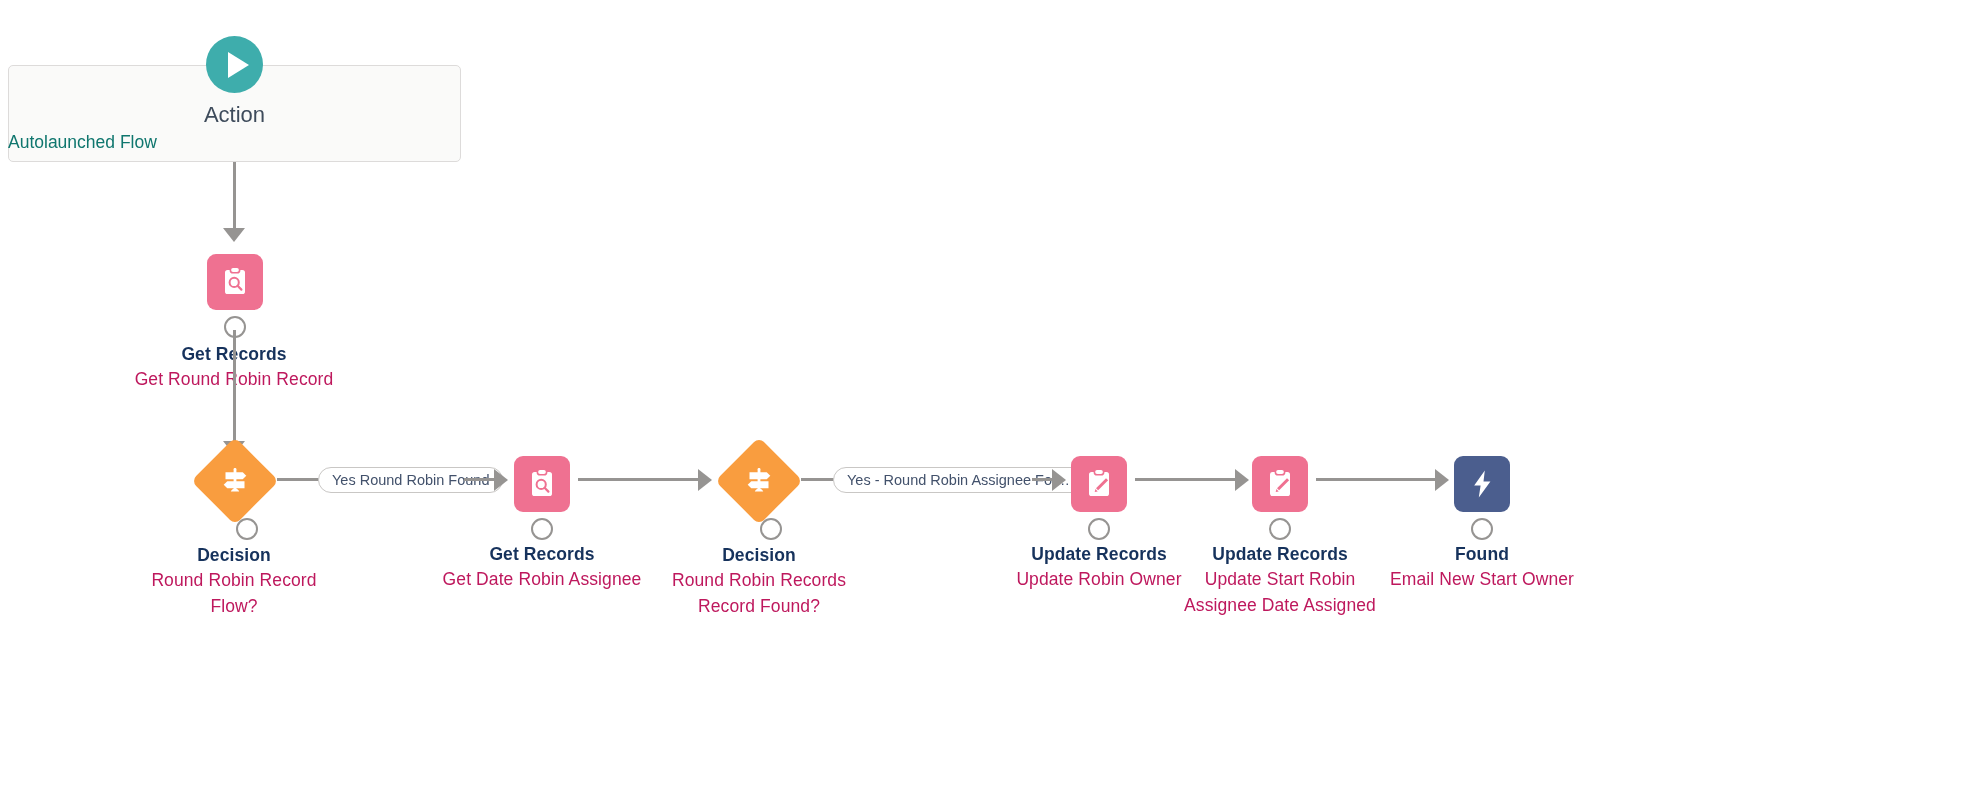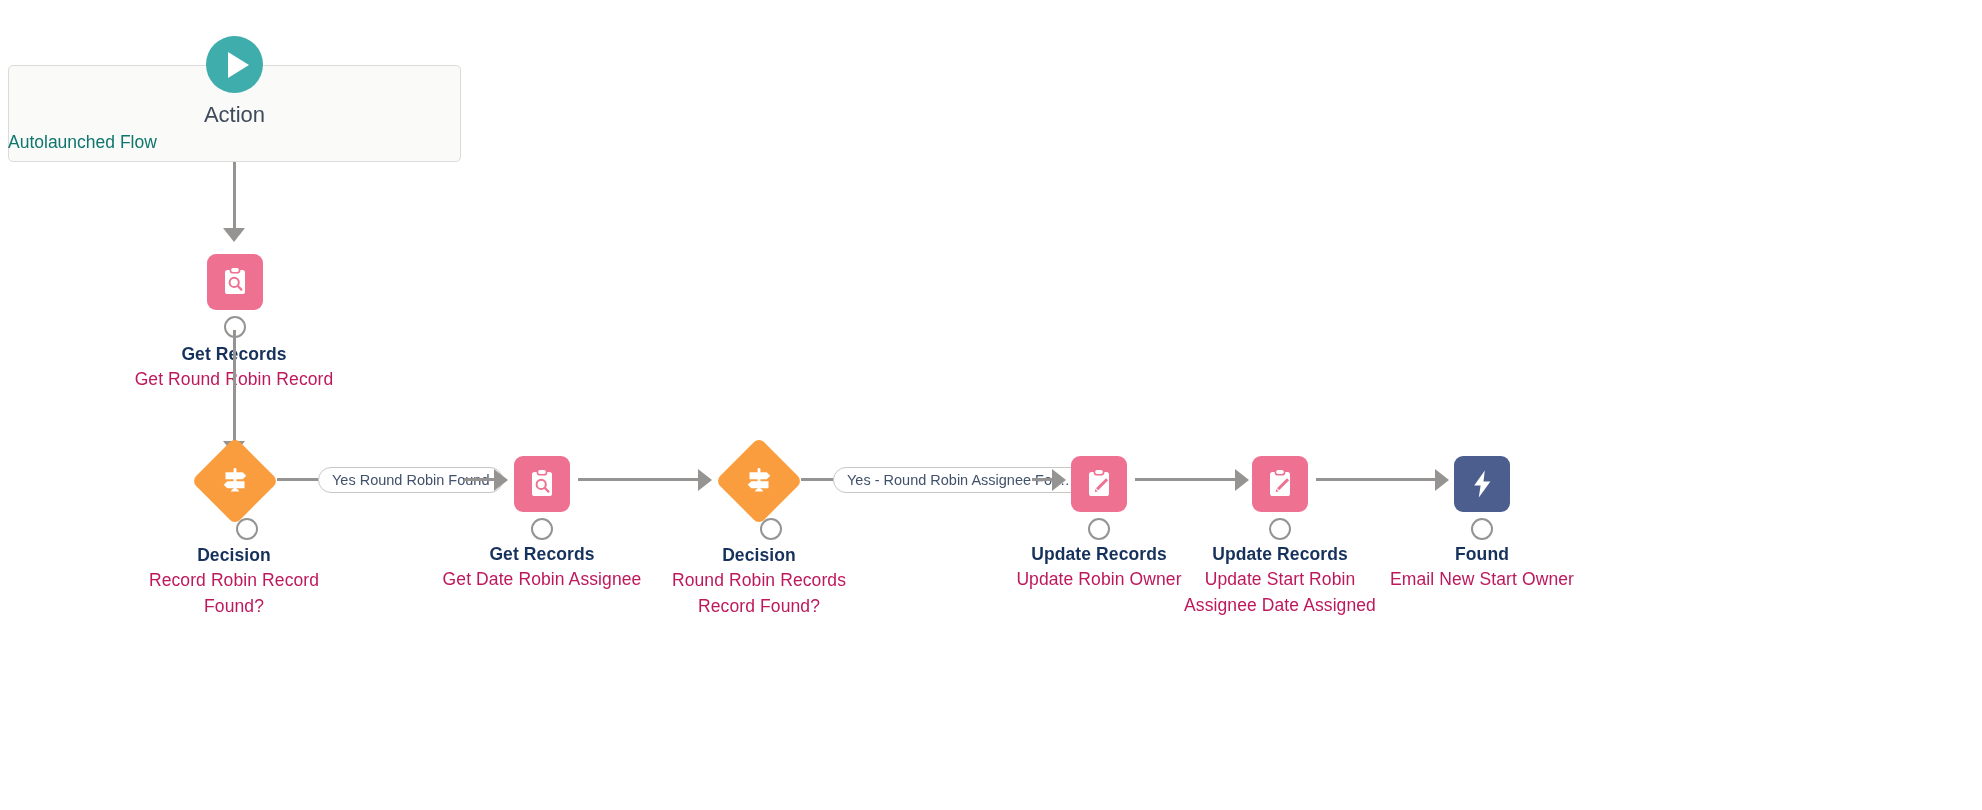--- a/index.html
+++ b/index.html
@@ -147,21 +147,21 @@
     <svg class="diamond-ico" width="36" height="36" viewBox="0 0 36 36">
       <rect x="16.6" y="5" width="2.8" height="22" rx="1.2" fill="#ffffff"></rect>
       <path d="M8.5 9.2h17.2l3.6 3.5-3.6 3.5H8.5z" fill="#ffffff"></path>
       <path d="M27.5 18.2H10.3l-3.6 3.5 3.6 3.5h17.2z" fill="#ffffff"></path>
       <path d="M18 25.4c2.1 0 3.8 1.4 4.2 3.2h-8.4c.4-1.8 2.1-3.2 4.2-3.2z" fill="#ffffff"></path>
     </svg>
   </div>
   <div class="conn-circle" style="left:236px;top:518px;"></div>
   <div class="node-labels" style="left:234px;top:543px;width:200px;">
     <div class="node-title">Decision</div>
-    <div class="node-sub">Record Robin Record Found?</div>
+    <div class="node-sub">Round Robin Record Flow?</div>
   </div>
 
   <div class="hline" style="left:277px;top:478px;width:43px;"></div>
   <div class="pill" style="left:318px;top:467px;">Yes Round Robin Found</div>
   <div class="hline" style="left:464px;top:478px;width:32px;"></div>
   <div class="arrow-right" style="left:494px;top:469px;"></div>
 
   <div class="tile" style="left:514px;top:456px;background:#ef7191;">
     <svg width="34" height="34" viewBox="0 0 34 34">
       <path d="M7 7.5a2.6 2.6 0 0 1 2.6-2.6h14.8A2.6 2.6 0 0 1 27 7.5v19a2.6 2.6 0 0 1-2.6 2.6H9.6A2.6 2.6 0 0 1 7 26.5z" fill="#ffffff"></path>

